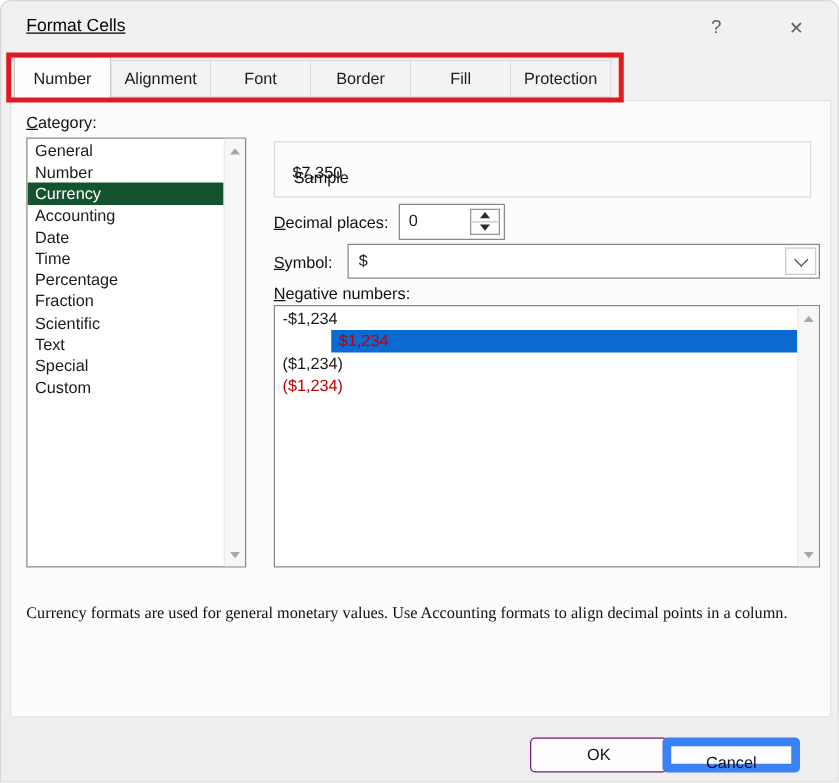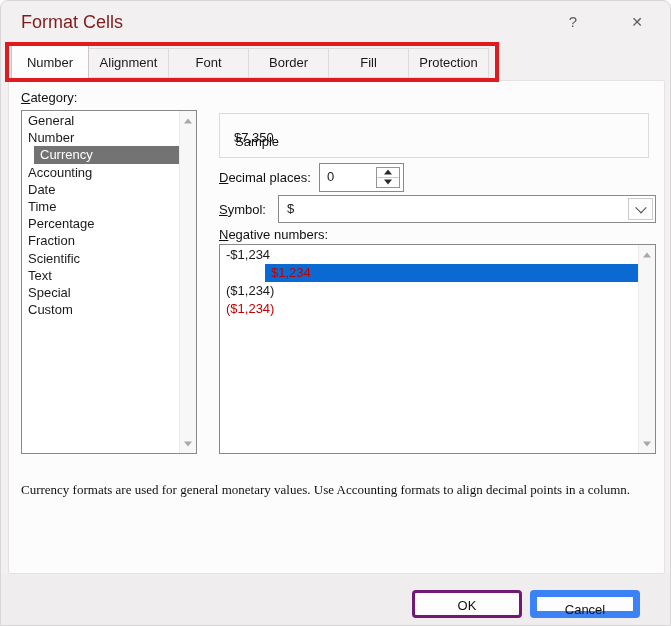--- a/index.html
+++ b/index.html
@@ -7,21 +7,21 @@
   body { font-family: "Liberation Sans", sans-serif; font-size: 13px; color: #1a1a1a; }
 
   .dialog {
     position: relative; width: 671px; height: 626px;
     background: #f2f0f1; overflow: hidden;
     border: 1px solid #d8d6d6; border-radius: 8px 8px 0 0;
   }
 
   
   .titlebar { position: absolute; left: 0; top: 0; width: 100%; height: 44px; }
-  .title { position: absolute; left: 20px; top: 11px; font-size: 18px; color: #7f1d1d; }
+  .title { position: absolute; left: 20px; top: 11px; font-size: 14px; color: #000000; text-decoration: underline; }
   .win-btn { position: absolute; top: 8px; width: 38px; height: 26px; text-align: center;
              line-height: 26px; font-size: 15px; color: #5f5d5e; cursor: default; }
   .help-btn { right: 78px; }
   .close-btn { right: 14px; font-size: 14px; }
 
   
   .annotation {
     position: absolute; left: 4px; top: 41px; width: 494px; height: 40px;
     border: 4px solid #e01a1f; pointer-events: none; z-index: 30;
   }
@@ -49,21 +49,21 @@
   
   .lbl { position: absolute; color: #101010; }
 
   
   .listbox {
     position: absolute; background: #fff; border: 1px solid #8a8888;
   }
   #category-list { left: 20px; top: 109px; width: 176px; height: 344px; }
   .lb-inner { position: absolute; left: 0; top: 1px; right: 17px; bottom: 0; overflow: hidden; }
   .lb-item { padding: 0 2px 0 6px; line-height: 17.2px; white-space: nowrap; }
-  .lb-item.selected { background: #737373; color: #fff; margin-left: 12px; }
+  .lb-item.selected { background: #14532d; color: #fff; }
 
   
   .sbar {
     position: absolute; top: 0; right: 0; bottom: 0; width: 17px;
     background: #f8f7f7; border-left: 1px solid #eceaea;
   }
   .sbar .arr { position: absolute; left: 0; width: 100%; height: 17px; }
   .arr-up { top: 1px; } .arr-down { bottom: 1px; }
   .tri { position: absolute; left: 50%; top: 50%; width: 0; height: 0; transform: translate(-50%, -50%); }
   .tri.up   { border-left: 4px solid transparent; border-right: 4px solid transparent; border-bottom: 5px solid #a9a7a7; }
@@ -123,21 +123,21 @@
     line-height: 17px; color: #101010; font-family: Liberation Serif, serif;
   }
 
   
   .footer { position: absolute; left: 0; top: 573px; width: 100%; height: 53px; background: #efedee; }
   .btn {
     position: absolute; top: 16px; width: 110px; height: 28px;
     background: #fdfdfd; border-radius: 4px; text-align: center; line-height: 26px;
     color: #101010; cursor: default;
   }
-  .btn-ok { left: 411px; border: 3px solid #701a75; }
+  .btn-ok { left: 423px; border: 1px solid #701a75; }
   .btn-cancel { left: 529px; border: 7px solid #3b82f6; }
 </style>
 </head>
 <body>
 
 <div class="dialog">
 
   <div class="titlebar">
     <div class="title">Format Cells</div>
     <div class="win-btn help-btn">

